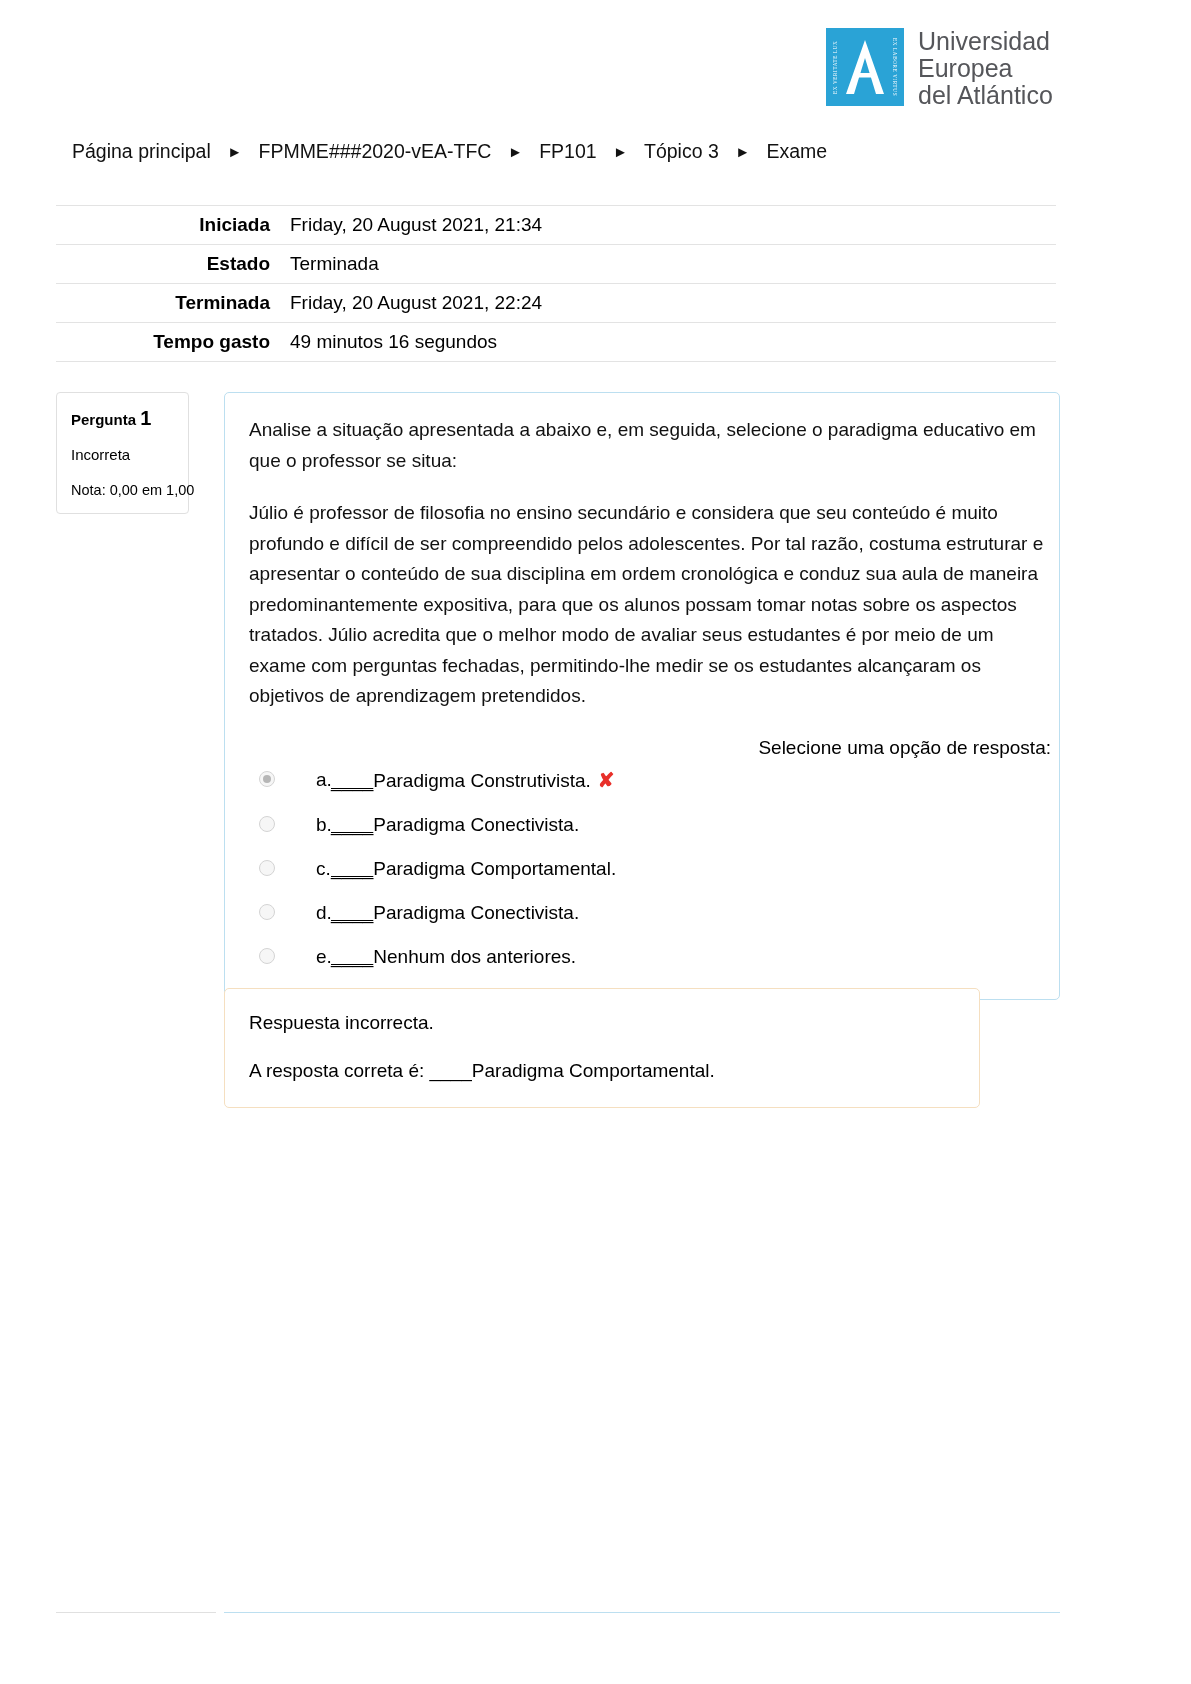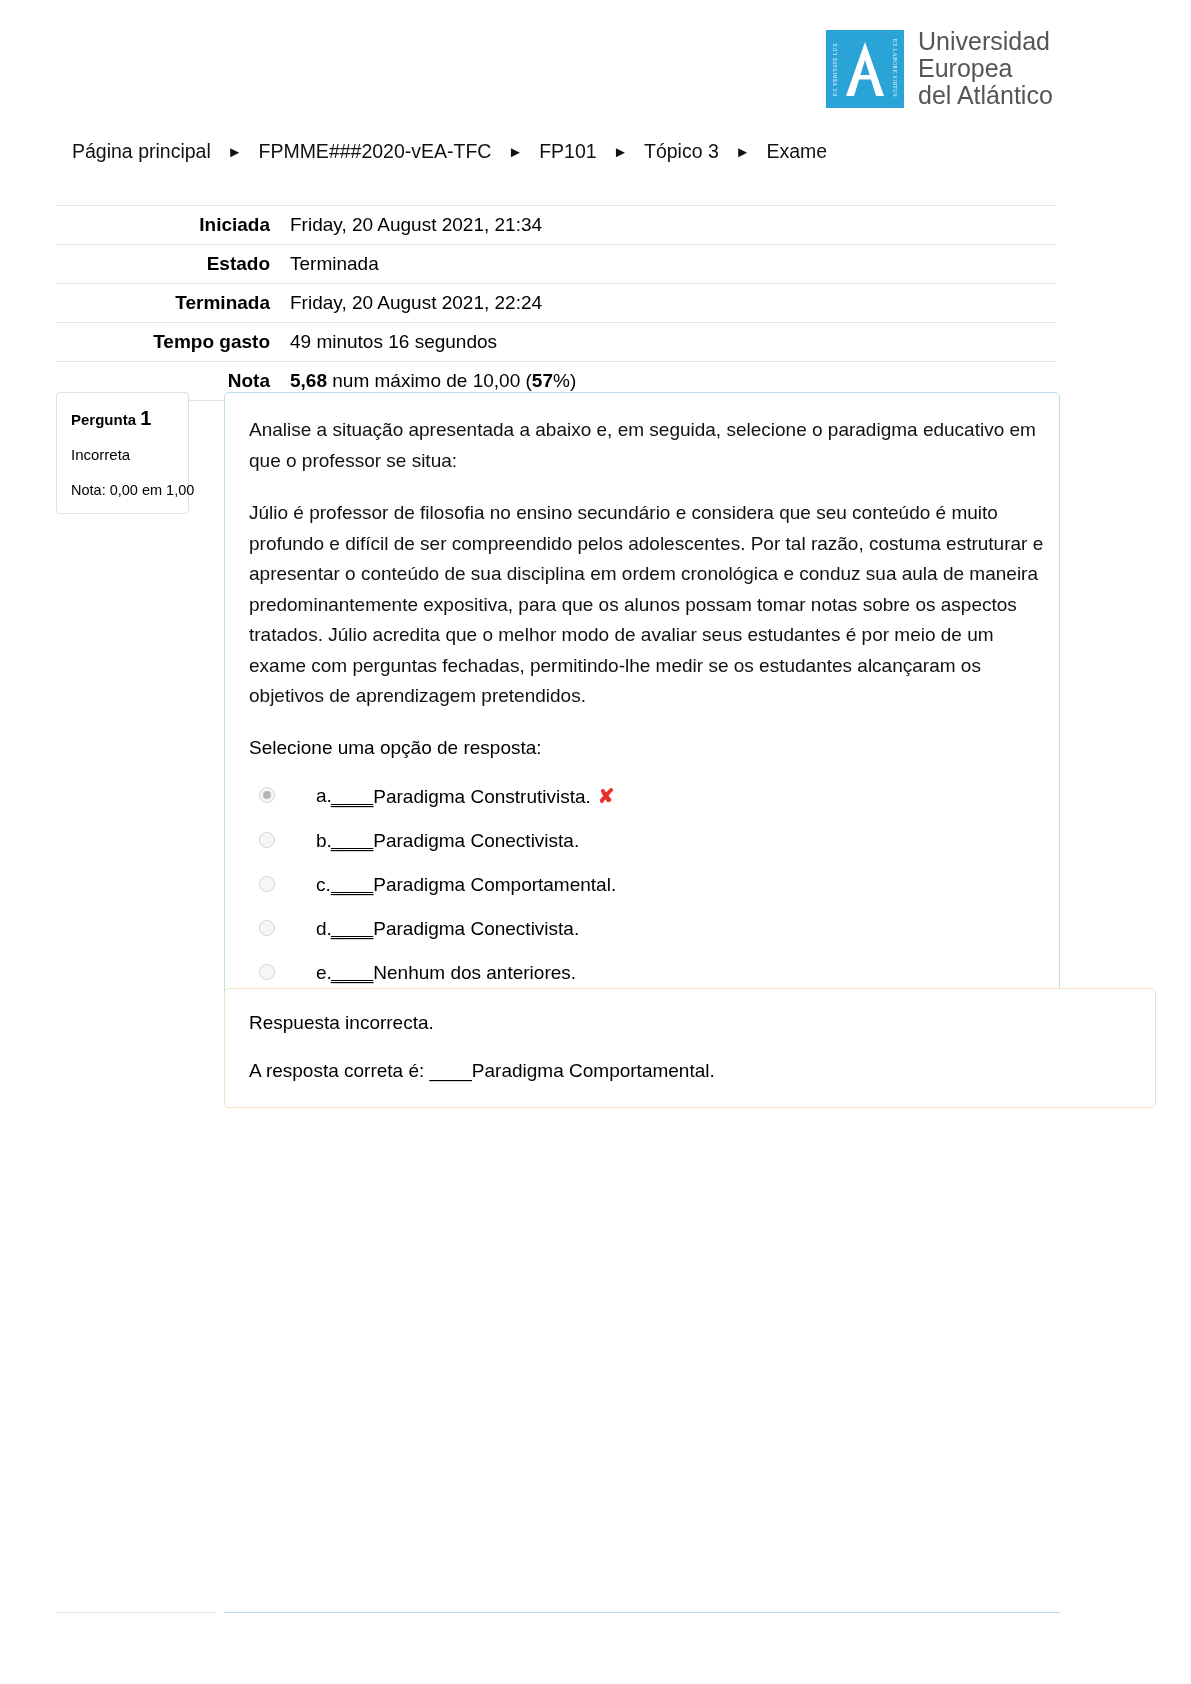--- a/index.html
+++ b/index.html
@@ -16,21 +16,20 @@
     color: #000000;
     -webkit-font-smoothing: antialiased;
   }
 
   
   .logo-wrap {
     position: absolute;
     top: 28px;
     left: 826px;
     display: flex;
-    align-items: center;
     gap: 14px;
   }
   .logo-mark {
     width: 78px;
     height: 78px;
     background: #2aa3d6;
     position: relative;
     flex: 0 0 auto;
   }
   .logo-mark .a-glyph {
@@ -169,23 +168,24 @@
     background: #ffffff;
     padding: 22px 8px 28px 24px;
   }
   .qtext p {
     margin: 0 0 22px 0;
     font-size: 19px;
     line-height: 30.5px;
     color: #111111;
   }
   .prompt {
-    margin: 10px 0 20px 0;
-    font-size: 19px;
-    line-height: 28px;
+    margin: 10px 0 4px 0;
+    font-size: 19px;
+    line-height: 28px;
+    text-align: right;
   }
   .answers {
     margin: 0;
     padding: 0;
     list-style: none;
   }
   .answers li {
     display: flex;
     align-items: flex-start;
     margin: 0 0 16px 0;
@@ -235,21 +235,21 @@
     font-size: 20px;
     margin-left: 7px;
     line-height: 28px;
   }
 
   
   .feedback {
     position: absolute;
     top: 988px;
     left: 224px;
-    width: 932px;
+    width: 756px;
     border: 1px solid #f5dfc0;
     border-radius: 5px;
     background: #ffffff;
     padding: 20px 24px 22px 24px;
   }
   .feedback p {
     margin: 0;
     font-size: 19px;
     line-height: 28px;
   }
@@ -313,24 +313,20 @@
     <td>Terminada</td>
   </tr>
   <tr>
     <th>Terminada</th>
     <td>Friday, 20 August 2021, 22:24</td>
   </tr>
   <tr>
     <th>Tempo gasto</th>
     <td>49 minutos 16 segundos</td>
   </tr>
-  <tr>
-    <th>Nota</th>
-    <td><b>5,68</b><span> num máximo de 10,00 (</span><b>57</b><span>%)</span></td>
-  </tr>
 </tbody>
   </table>
 
 <div class="qblock">
 
   <aside class="qinfo">
     <p class="q-no"><span>Pergunta</span> <span class="num">1</span></p>
     <p class="q-state">Incorreta</p>
     <p class="q-grade">Nota: 0,00 em 1,00</p>
   </aside>

